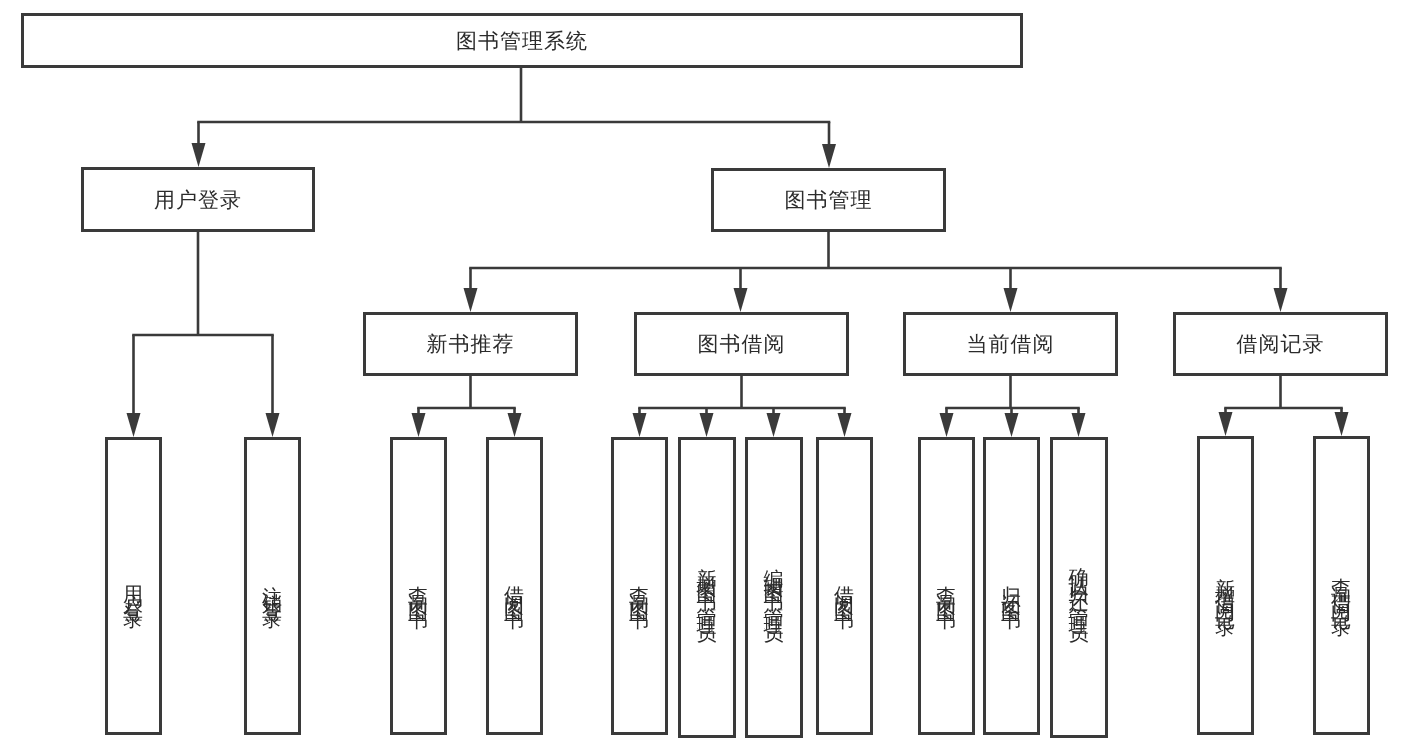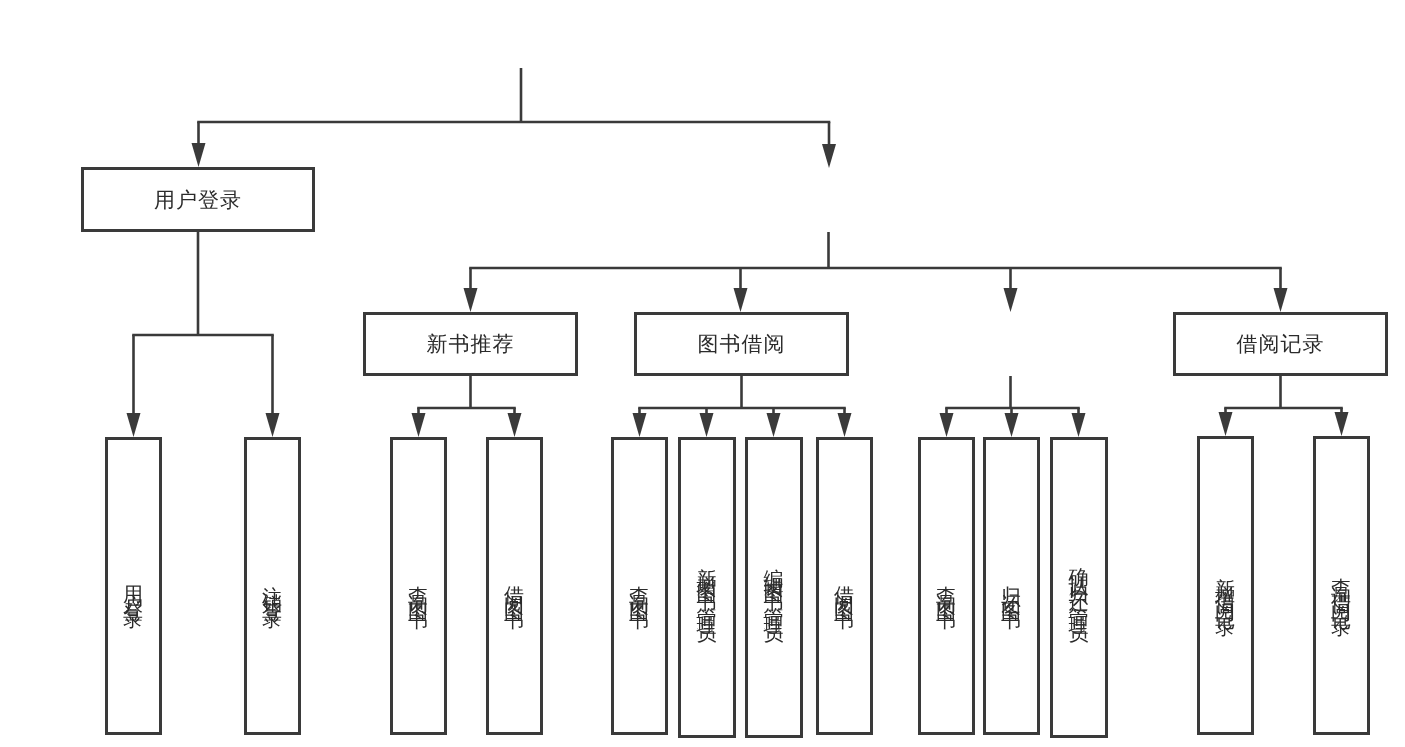--- a/index.html
+++ b/index.html
@@ -92,30 +92,39 @@
       <line x1="1011.5" y1="408" x2="1011.5" y2="425" stroke="#3a3a3a" stroke-width="2.6"></line>
       <polygon points="1004.5,413 1018.5,413 1011.5,437" fill="#3a3a3a"></polygon>
       <line x1="1078.5" y1="408" x2="1078.5" y2="425" stroke="#3a3a3a" stroke-width="2.6"></line>
       <polygon points="1071.5,413 1085.5,413 1078.5,437" fill="#3a3a3a"></polygon>
       <line x1="1225.5" y1="408" x2="1225.5" y2="424" stroke="#3a3a3a" stroke-width="2.6"></line>
       <polygon points="1218.5,412 1232.5,412 1225.5,436" fill="#3a3a3a"></polygon>
       <line x1="1341.5" y1="408" x2="1341.5" y2="424" stroke="#3a3a3a" stroke-width="2.6"></line>
       <polygon points="1334.5,412 1348.5,412 1341.5,436" fill="#3a3a3a"></polygon>
     </svg>
 
+  <div class="box h" style="left:21px;top:13px;width:1002px;height:55px">
+    <span>图书管理系统</span>
+  </div>
 
   <div class="box h" style="left:81px;top:167px;width:234px;height:65px">
     <span>用户登录</span>
+  </div>
+  <div class="box h" style="left:711px;top:168px;width:235px;height:64px">
+    <span>图书管理</span>
   </div>
 
   <div class="box h" style="left:634px;top:312px;width:215px;height:64px">
     <span>图书借阅</span>
   </div>
   <div class="box h" style="left:363px;top:312px;width:215px;height:64px">
     <span>新书推荐</span>
+  </div>
+  <div class="box h" style="left:903px;top:312px;width:215px;height:64px">
+    <span>当前借阅</span>
   </div>
   <div class="box h" style="left:1173px;top:312px;width:215px;height:64px">
     <span>借阅记录</span>
   </div>
 
   <div class="box v" style="left:105px;top:437px;width:57px;height:298px">
     <span>用户登录</span>
   </div>
   <div class="box v" style="left:244px;top:437px;width:57px;height:298px">
     <span>注销登录</span>

